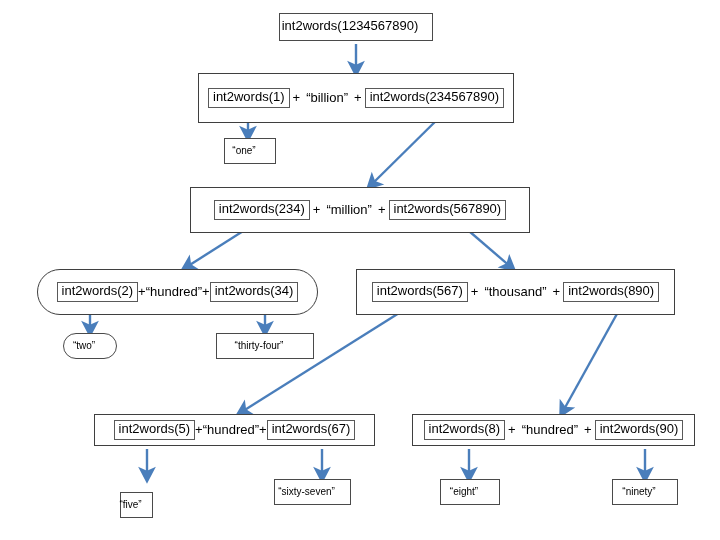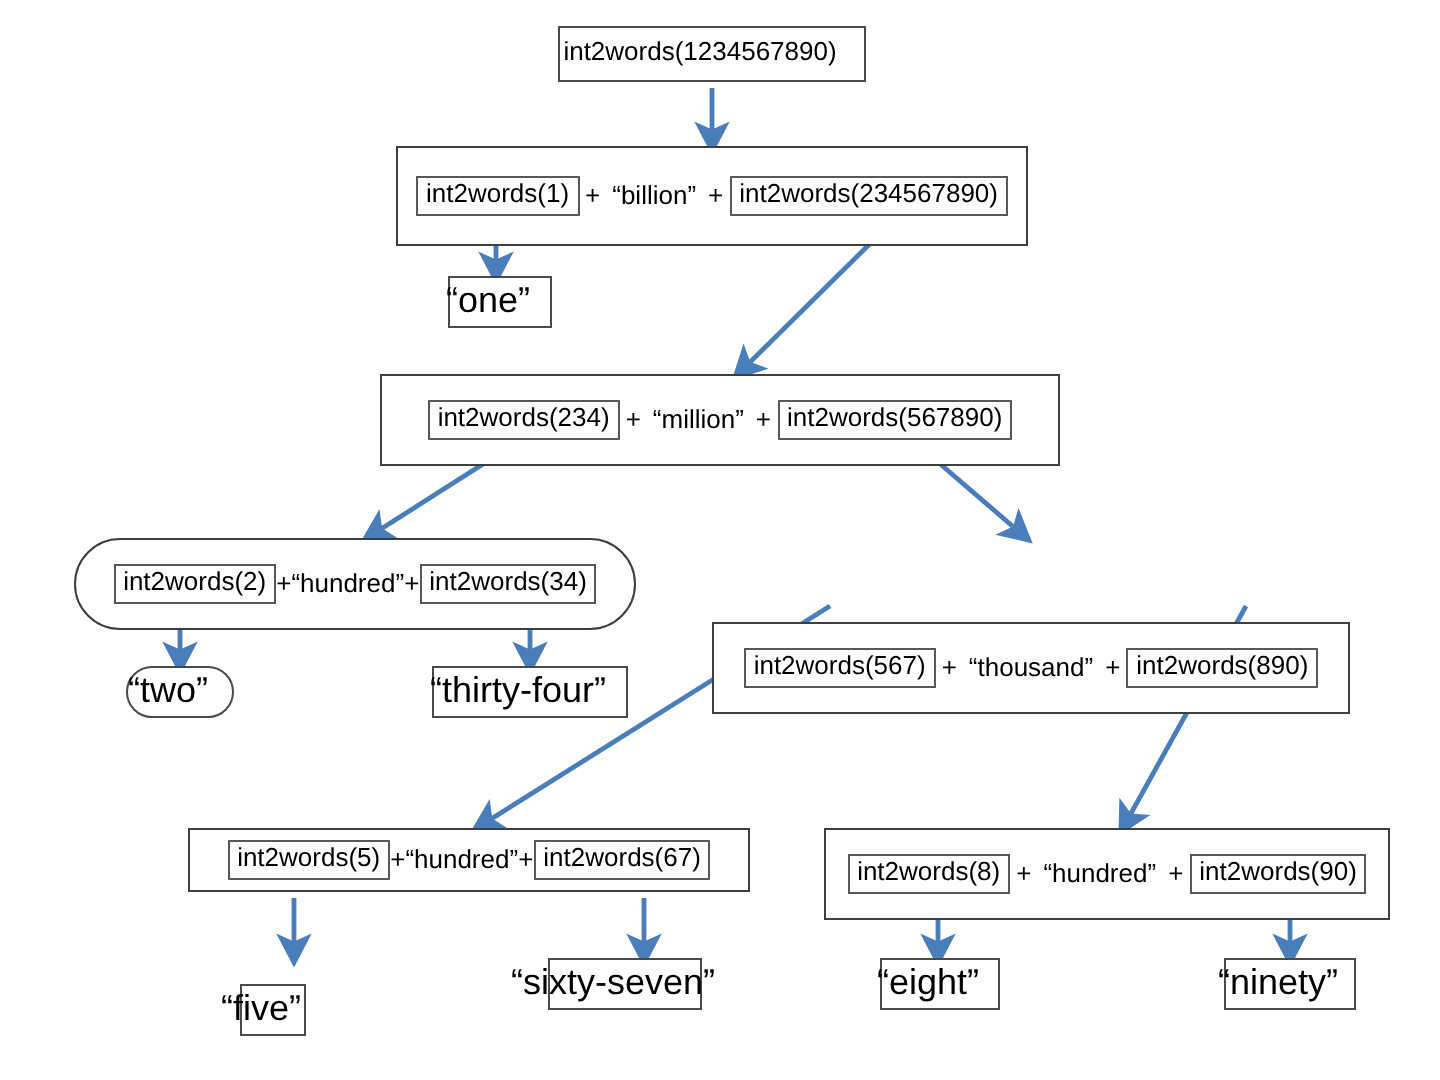--- a/index.html
+++ b/index.html
@@ -54,21 +54,21 @@
   }
   .op.tight{padding:0 0px;}
   
   .single{
     font-size:13px;
     color:#000;
     padding:2px 18px 3px 6px;
     line-height:1.15;
   }
   .leaf{
-    font-size:18px;
+    font-size:10px;
   }
 </style>
 </head>
 <body>
 
 <div id="stage">
 
   <svg id="edges" viewBox="0 0 720 540" width="720" height="540" xmlns="http://www.w3.org/2000/svg">
     <defs>
       <marker id="ah" markerWidth="9" markerHeight="9" refX="5.2" refY="4.5" orient="auto" markerUnits="strokeWidth">
@@ -136,21 +136,21 @@
   <div class="node expr" style="left:37px;top:269px;width:281px;height:46px;border-radius:23px;">
     <div class="expr-inner">
       <span class="call">int2words(2)</span>
       <span class="op tight">+</span>
       <span class="op tight">“hundred”</span>
       <span class="op tight">+</span>
       <span class="call">int2words(34)</span>
     </div>
   </div>
 
-  <div class="node expr" style="left:356px;top:269px;width:319px;height:46px;margin-top:42px;">
+  <div class="node expr" style="left:356px;top:269px;width:319px;height:46px;">
     <div class="expr-inner">
       <span class="call">int2words(567)</span>
       <span class="op">+</span>
       <span class="op">“thousand”</span>
       <span class="op">+</span>
       <span class="call">int2words(890)</span>
     </div>
   </div>
 
   <div class="node single leaf" style="left:63px;top:333px;width:54px;height:26px;border-radius:13px;">
@@ -164,21 +164,21 @@
   <div class="node expr" style="left:94px;top:414px;width:281px;height:32px;">
     <div class="expr-inner">
       <span class="call">int2words(5)</span>
       <span class="op tight">+</span>
       <span class="op tight">“hundred”</span>
       <span class="op tight">+</span>
       <span class="call">int2words(67)</span>
     </div>
   </div>
 
-  <div class="node expr" style="left:412px;top:414px;width:283px;height:46px;">
+  <div class="node expr" style="left:412px;top:414px;width:283px;height:32px;">
     <div class="expr-inner">
       <span class="call">int2words(8)</span>
       <span class="op">+</span>
       <span class="op">“hundred”</span>
       <span class="op">+</span>
       <span class="call">int2words(90)</span>
     </div>
   </div>
 
   <div class="node single leaf" style="left:120px;top:492px;width:33px;height:26px;text-align:right;">

